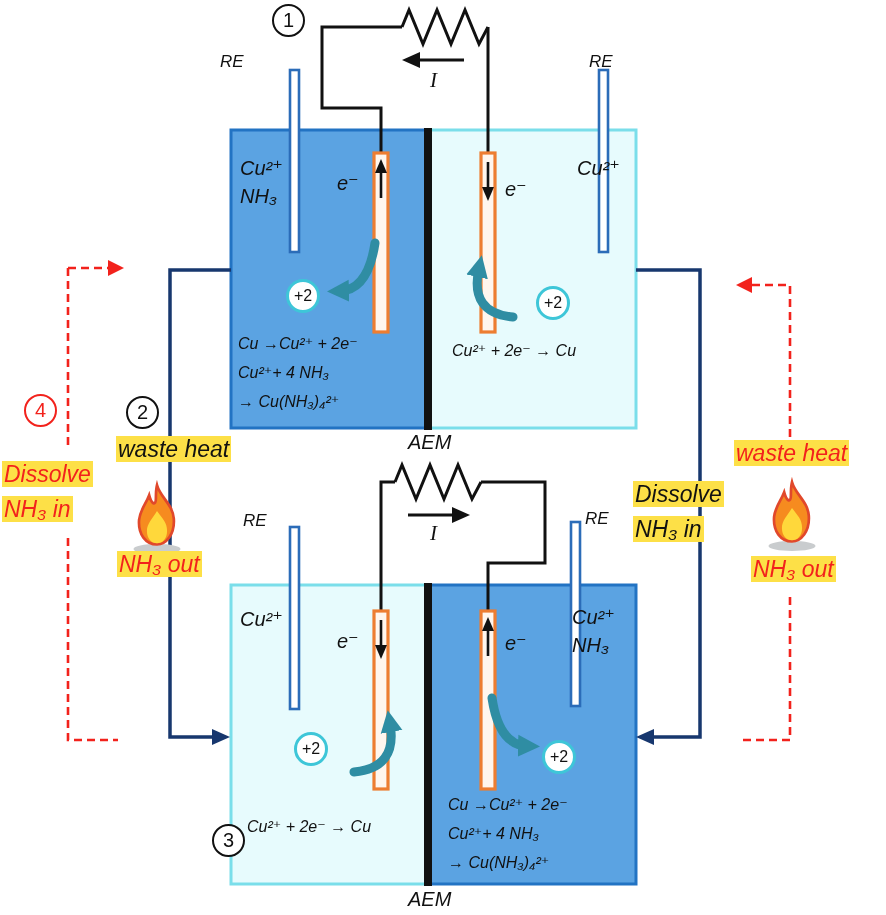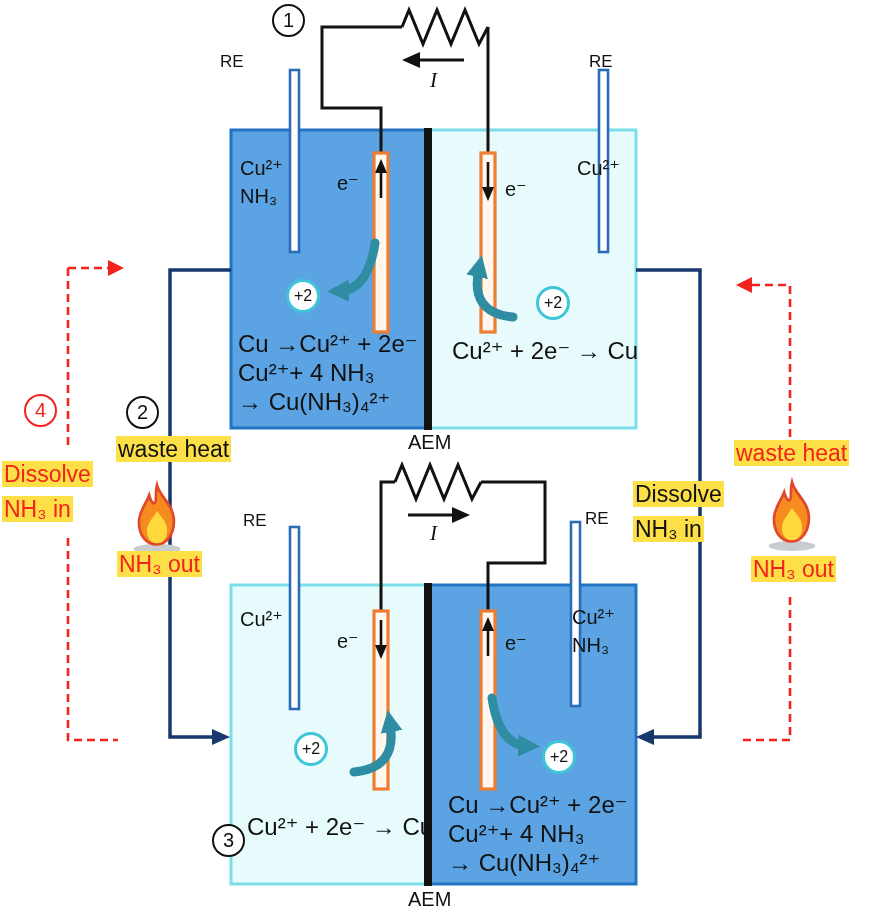--- a/index.html
+++ b/index.html
@@ -1,24 +1,24 @@
 <!DOCTYPE html>
 <html><head>
 <meta charset="utf-8">
 <style>
   html,body{margin:0;padding:0;background:#fff;}
   .stage{position:relative;width:886px;height:915px;background:#fff;overflow:hidden;
          font-family:"Liberation Sans","DejaVu Sans",sans-serif;}
   .abs{position:absolute;}
-  .lbl{color:#111;white-space:nowrap;font-size:20px;line-height:1.15;}
+  .lbl{color:#111;white-space:nowrap;font-size:20px;line-height:1.15;font-style:italic;}
   .sm{font-size:17px;}
   .side{font-size:23px;background:#fde047;padding:0 2px;}
   .red{color:#F2221C;}
   .ital{font-family:"Liberation Serif","DejaVu Serif",serif;font-style:italic;font-size:21px;}
-  .rxn{font-size:24px;line-height:29px;}
+  .rxn{font-size:16px;line-height:29px;}
   .circle-num{width:29px;height:29px;border:2.5px solid #111;border-radius:50%;background:#fff;
       display:flex;align-items:center;justify-content:center;font-size:20px;color:#111;}
   .circle-num.ring-red{border-color:#F2221C;color:#F2221C;}
   .charge{width:28px;height:28px;border:3px solid #3EC6D8;border-radius:50%;background:#fff;
       display:flex;align-items:center;justify-content:center;font-size:16px;color:#111;}
 </style>
 </head>
 <body>
 
 <div class="stage">

